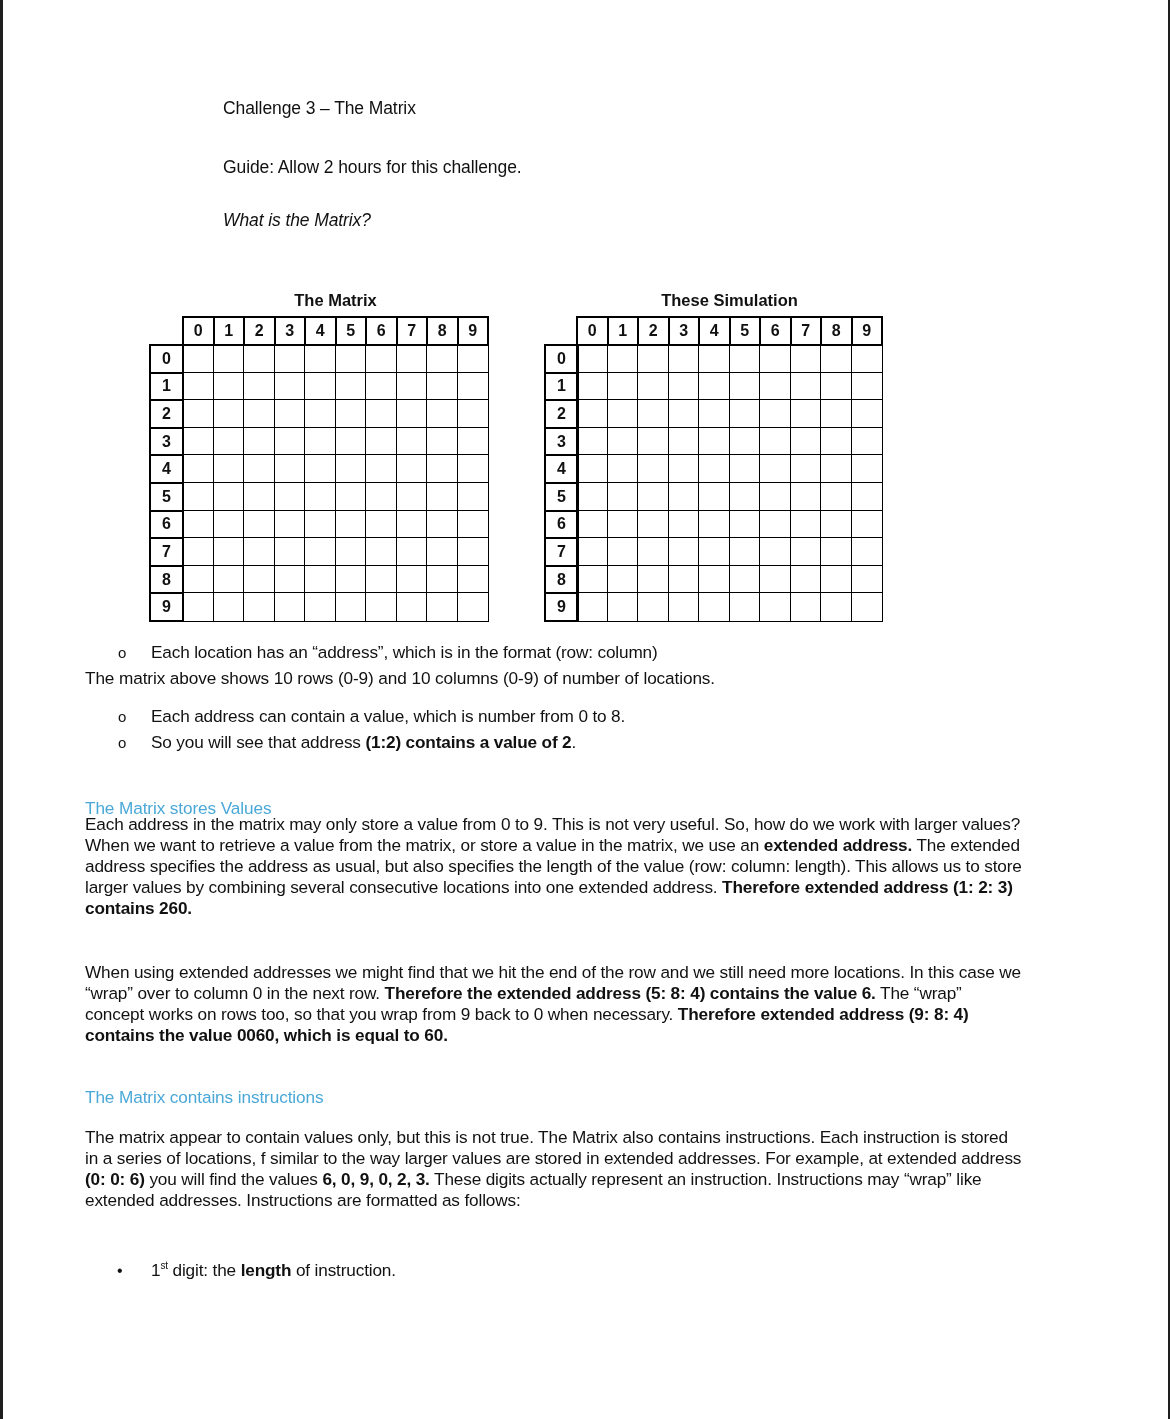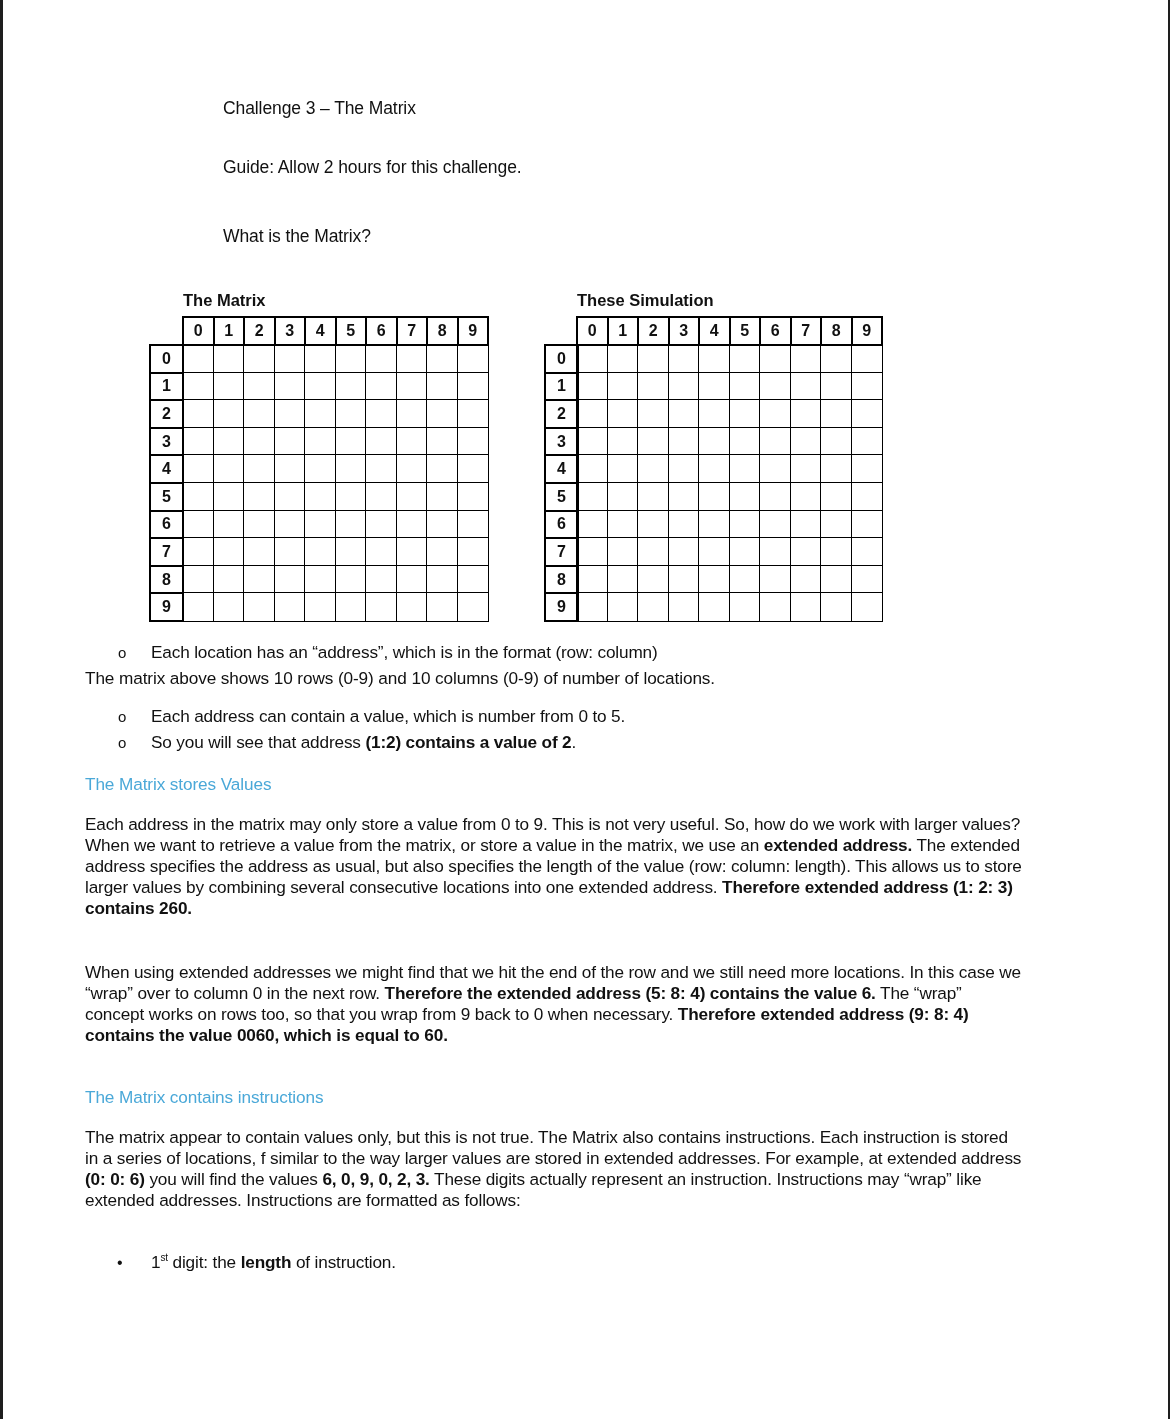--- a/index.html
+++ b/index.html
@@ -8,23 +8,23 @@
     background: #ffffff;
     font-family: "Liberation Sans", sans-serif;
     color: #111111;
   }
   .edge-left { position: absolute; left: 0; top: 0; width: 3px; height: 1419px; background: #1e1e1e; }
   .edge-right { position: absolute; right: 0; top: 0; width: 2px; height: 1419px; background: #1e1e1e; }
 
   .line { position: absolute; white-space: nowrap; font-size: 17.5px; letter-spacing: -0.1px; }
   .title { left: 223px; top: 98px; }
   .guide { left: 223px; top: 157px; }
-  .question { left: 223px; top: 226px; }
-
-  .matrix-title { position: absolute; font-weight: bold; font-size: 16.5px; text-align: left; }
+  .question { left: 223px; top: 210px; font-style: italic; }
+
+  .matrix-title { position: absolute; font-weight: bold; font-size: 16.5px; text-align: center; }
   .colhead { position: absolute; display: flex; border: 2.5px solid #000; box-sizing: border-box; background:#fff; }
   .colhead .h {
     flex: 1; border-right: 2.5px solid #000; font-weight: bold; font-size: 16px;
     display:flex; align-items:center; justify-content:center;
   }
   .colhead .h:last-child { border-right: none; }
   .rowhead { position: absolute; display: flex; flex-direction: column; border: 2.5px solid #000; box-sizing: border-box; }
   .rowhead .h {
     flex: 1; border-bottom: 2.5px solid #000; font-weight: bold; font-size: 16px;
     display:flex; align-items:center; justify-content:center;
@@ -33,21 +33,21 @@
   .cells { position: absolute; display: grid; grid-template-columns: repeat(10, 1fr); grid-template-rows: repeat(10, 1fr);
            border: 1.5px solid #000; box-sizing: border-box; }
   .cells .c { border-right: 1.5px solid #000; border-bottom: 1.5px solid #000; }
   .cells .c.lc { border-right: none; }
   .cells .c.lr { border-bottom: none; }
 
   .para { position: absolute; left: 85px; width: 940px; font-size: 17.2px; line-height: 21px; letter-spacing: -0.15px; }
   .sub-item { position: absolute; left: 118px; font-size: 17.2px; white-space: nowrap; letter-spacing: -0.15px; }
   .sub-item .bullet { display: inline-block; width: 33px; font-size: 15px; }
   .heading { position: absolute; left: 85px; font-size: 17.2px; color: #4aa8d8; letter-spacing: -0.1px; }
-  .bullet-item { position: absolute; left: 117px; font-size: 17.2px; white-space: nowrap; letter-spacing:-0.15px; }
+  .bullet-item { position: absolute; left: 117px; font-size: 17.2px; white-space: nowrap; letter-spacing:-0.15px;margin-top:8px; }
   .bullet-item .dot { display: inline-block; width: 34px; font-size: 16px; }
   sup { font-size: 10px; }
   b { font-weight: bold; text-align: right; }
 </style>
 </head>
 <body>
 
 <div class="edge-left"></div>
 <div class="edge-right"></div>
 
@@ -309,27 +309,27 @@
     <div class="c lr"></div>
     <div class="c lr"></div>
     <div class="c lc lr"></div>
   </div>
 
 <div class="line" style="left:85px; top:668px; font-size:17.2px;">The matrix above shows 10 rows (0-9) and 10 columns (0-9) of number of locations.</div>
 <div class="sub-item" style="top:642px;">
   <span class="bullet">o</span><span>Each location has an “address”, which is in the format (row: column)</span>
 </div>
 <div class="sub-item" style="top:706px;">
-  <span class="bullet">o</span><span>Each address can contain a value, which is number from 0 to 5.</span>
+  <span class="bullet">o</span><span>Each address can contain a value, which is number from 0 to 8.</span>
 </div>
 <div class="sub-item" style="top:732px;">
   <span class="bullet">o</span><span>So you will see that address </span><b>(1:2) contains a value of 2</b><span>.</span>
 </div>
 
-<div class="heading" style="top:774px;text-align:right;">The Matrix stores Values</div>
+<div class="heading" style="top:798px;text-align:right;">The Matrix stores Values</div>
 <div class="para" style="top:814px;"><span>Each address in the matrix may only store a value from 0 to 9. This is not very useful. So, how do we work with larger values?  When we want to retrieve a value from the matrix, or store a value in the matrix, we use an </span><b>extended address.</b><span> The extended address specifies the address as usual, but also specifies the length of the value (row: column: length). This allows us to store larger values by combining several consecutive locations into one extended address. </span><b>Therefore extended address (1: 2: 3) contains 260.</b></div>
 <div class="para" style="top:962px;"><span>When using extended addresses we might find that we hit the end of the row and we still need more locations. In this case we “wrap” over to column 0 in the next row. </span><b>Therefore the extended address (5: 8: 4) contains the value 6.</b><span> The “wrap” concept works on rows too, so that you wrap from 9 back to 0 when necessary. </span><b>Therefore extended address (9: 8: 4) contains the value 0060, which is equal to 60.</b></div>
 
 <div class="heading" style="top:1087px;">The Matrix contains instructions</div>
 <div class="para" style="top:1127px;"><span>The matrix appear to contain values only, but this is not true. The Matrix also contains instructions. Each instruction is stored in a series of locations, f similar to the way larger values are stored in extended addresses. For example, at extended address </span><b>(0: 0: 6)</b><span> you will find the values </span><b>6, 0, 9, 0, 2, 3.</b><span>  These digits actually represent an instruction. Instructions may “wrap” like extended addresses. Instructions are formatted as follows:</span></div>
 <div class="bullet-item" style="top:1252px;">
   <span class="dot">•</span><span>1</span><sup>st</sup><span> digit: the </span><b>length</b><span> of instruction.</span>
 </div>
 
 </body></html>

